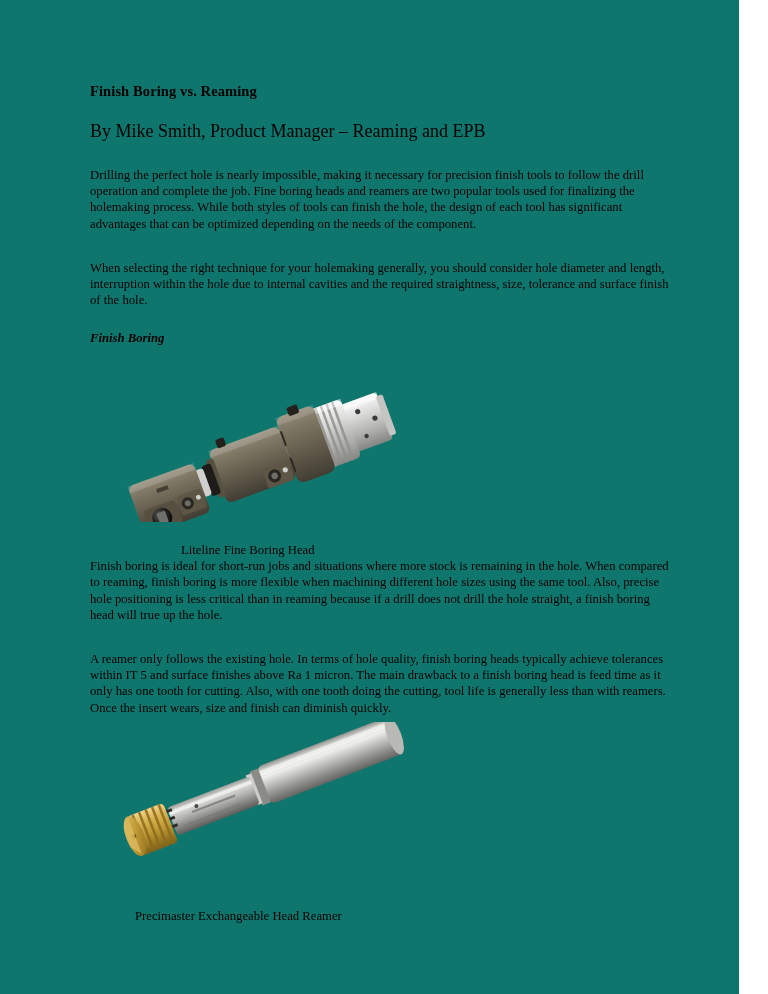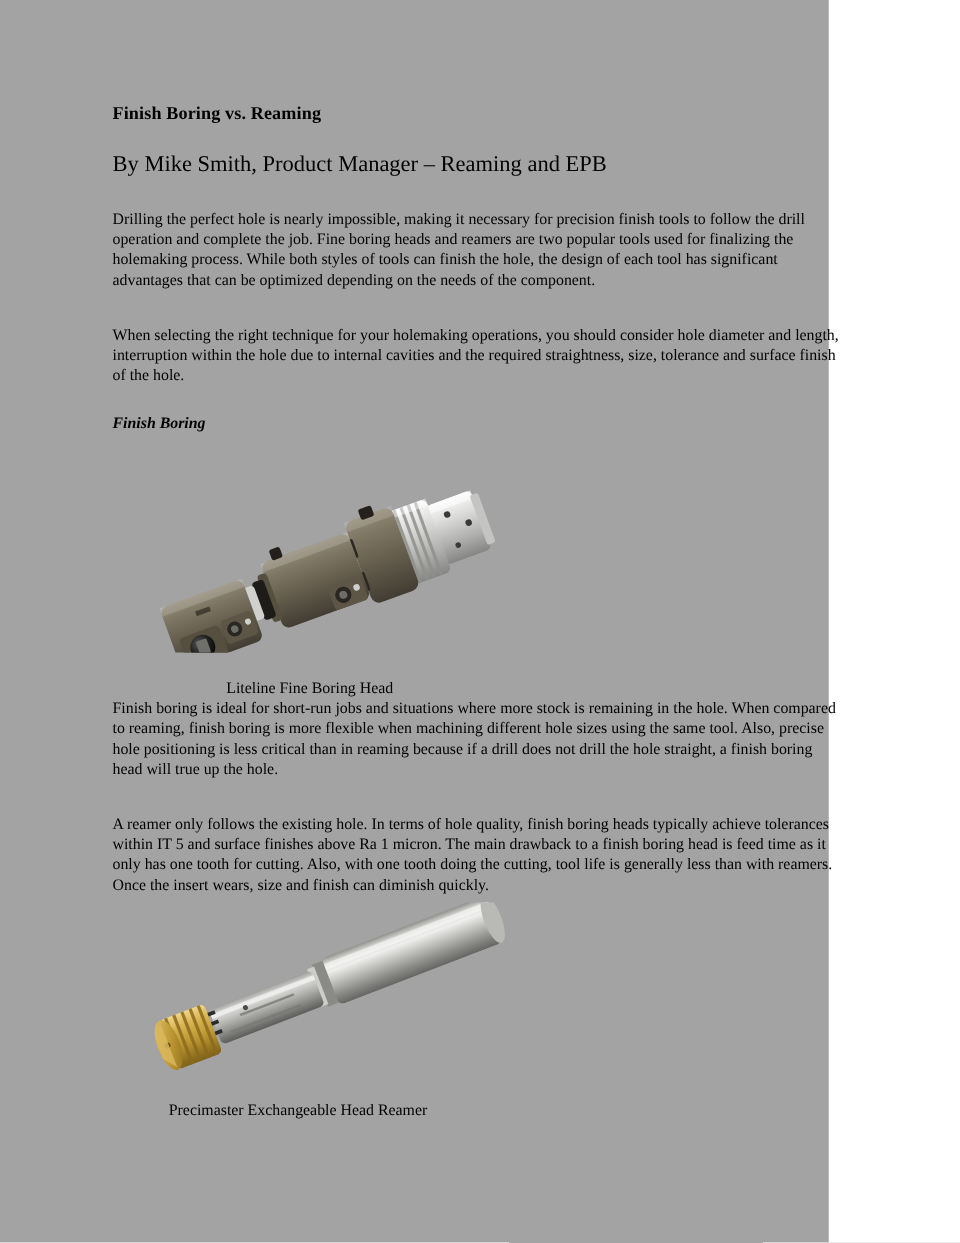--- a/index.html
+++ b/index.html
@@ -11,23 +11,23 @@
     width: 768px;
     height: 994px;
     position: relative;
     font-family: "Liberation Serif", "DejaVu Serif", serif;
     color: #000000;
     overflow: hidden;
   }
   .page {
     position: absolute;
     left: 0; top: 0;
-    width: 663px;
+    width: 739px;
     height: 994px;
-    background: #a3a3a3;
+    background: #0f766e;
   }
   .content {
     position: absolute;
     left: 90px;
     top: 83px;
     width: 586px;
   }
   .doc-title {
     font-size: 14.5px;
     font-weight: bold;
@@ -84,21 +84,21 @@
 <div class="page">
 
   <div class="content">
 
     <h1 class="doc-title">Finish Boring vs. Reaming</h1>
 
     <p class="byline">By Mike Smith, Product Manager – Reaming and EPB</p>
 
     <p class="para">Drilling the perfect hole is nearly impossible, making it necessary for precision finish tools to follow the drill operation and complete the job. Fine boring heads and reamers are two popular tools used for finalizing the holemaking process. While both styles of tools can finish the hole, the design of each tool has significant advantages that can be optimized depending on the needs of the component.</p>
 
-    <p class="para">When selecting the right technique for your holemaking operations, you should consider hole diameter and length, interruption within the hole due to internal cavities and the required straightness, size, tolerance and surface finish of the hole.</p>
+    <p class="para">When selecting the right technique for your holemaking generally, you should consider hole diameter and length, interruption within the hole due to internal cavities and the required straightness, size, tolerance and surface finish of the hole.</p>
 
 
     <h2 class="subhead">Finish Boring</h2>
   </div>
 
   <div class="fig1-wrap">
     <svg class="fig-svg" viewBox="0 0 350 130" preserveAspectRatio="none">
       <defs>
         <linearGradient id="bodyG" x1="0" y1="0" x2="0" y2="1">
           <stop offset="0%" stop-color="#938b78"></stop>
@@ -286,17 +286,17 @@
           <ellipse cx="30" cy="65" rx="9" ry="21" fill="url(#rGoldFace)"></ellipse>
           <circle cx="29" cy="65" r="2.3" fill="#5e4912"></circle>
 
           <polygon points="22,56 30,46 30,84 22,74" fill="#d9b75c" opacity="0.85"></polygon>
         </g>
 
       </g>
     </svg>
   </div>
 
-  <div style="position:absolute; left:90px; top:880px; width:586px;">
+  <div style="position:absolute; left:90px; top:908px; width:586px;">
     <p class="caption caption-2">Precimaster Exchangeable Head Reamer</p>
   </div>
 
 </div>
 
 </body></html>

